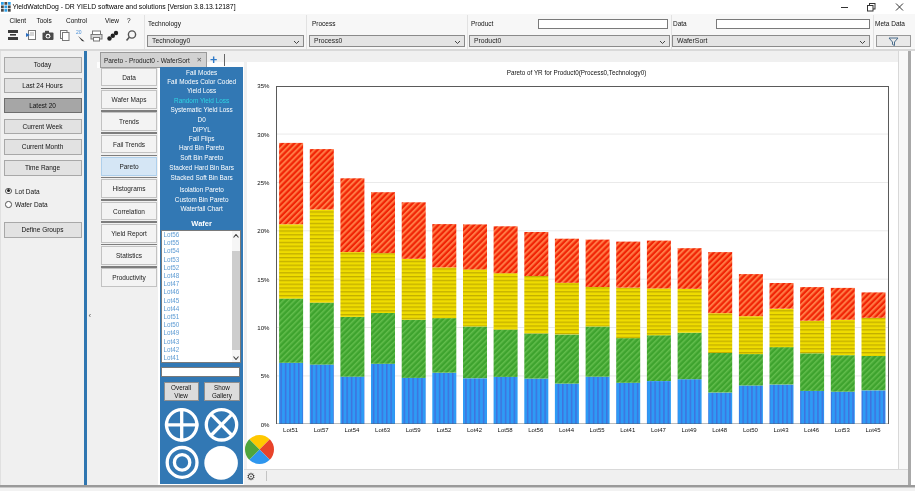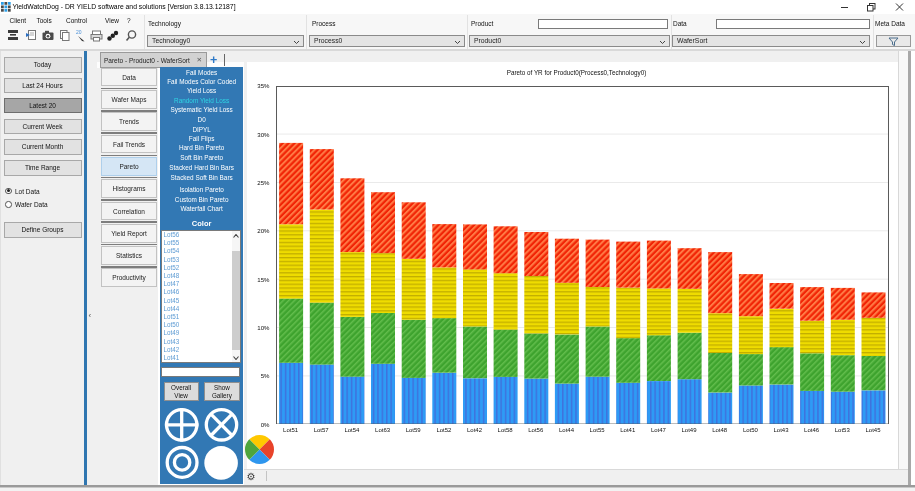--- a/index.html
+++ b/index.html
@@ -138,21 +138,21 @@
 <div class="abs" style="left:159.8px;top:116.0px;width:83.7px;font-size:6.4px;color:#ffffff;text-align:center;white-space:nowrap;">D0</div>
 <div class="abs" style="left:159.8px;top:125.49999999999999px;width:83.7px;font-size:6.4px;color:#ffffff;text-align:center;white-space:nowrap;">DIPYL</div>
 <div class="abs" style="left:159.8px;top:134.9px;width:83.7px;font-size:6.4px;color:#ffffff;text-align:center;white-space:nowrap;">Fail Flips</div>
 <div class="abs" style="left:159.8px;top:144.0px;width:83.7px;font-size:6.4px;color:#ffffff;text-align:center;white-space:nowrap;">Hard Bin Pareto</div>
 <div class="abs" style="left:159.8px;top:153.60000000000002px;width:83.7px;font-size:6.4px;color:#ffffff;text-align:center;white-space:nowrap;">Soft Bin Pareto</div>
 <div class="abs" style="left:159.8px;top:163.70000000000002px;width:83.7px;font-size:6.4px;color:#ffffff;text-align:center;white-space:nowrap;">Stacked Hard Bin Bars</div>
 <div class="abs" style="left:159.8px;top:174.10000000000002px;width:83.7px;font-size:6.4px;color:#ffffff;text-align:center;white-space:nowrap;">Stacked Soft Bin Bars</div>
 <div class="abs" style="left:159.8px;top:185.8px;width:83.7px;font-size:6.4px;color:#ffffff;text-align:center;white-space:nowrap;">Isolation Pareto</div>
 <div class="abs" style="left:159.8px;top:195.60000000000002px;width:83.7px;font-size:6.4px;color:#ffffff;text-align:center;white-space:nowrap;">Custom Bin Pareto</div>
 <div class="abs" style="left:159.8px;top:205.20000000000002px;width:83.7px;font-size:6.4px;color:#ffffff;text-align:center;white-space:nowrap;">Waterfall Chart</div>
-<div class="abs" style="left:159.8px;top:218.7px;width:83.7px;font-size:7.5px;color:#fff;font-weight:bold;text-align:center;">Color</div>
+<div class="abs" style="left:159.8px;top:218.7px;width:83.7px;font-size:7.5px;color:#fff;font-weight:bold;text-align:center;">Wafer</div>
 <div class="abs" style="left:161px;top:229.8px;width:79.7px;height:133.5px;background:#fff;border:1px solid #7a7a7a;"></div>
 <div class="abs" style="left:163.5px;top:230.89999999999998px;font-size:6.3px;color:#5d9bd3;">Lot56</div>
 <div class="abs" style="left:163.5px;top:239.09999999999997px;font-size:6.3px;color:#5d9bd3;">Lot55</div>
 <div class="abs" style="left:163.5px;top:247.29999999999998px;font-size:6.3px;color:#5d9bd3;">Lot54</div>
 <div class="abs" style="left:163.5px;top:255.5px;font-size:6.3px;color:#5d9bd3;">Lot53</div>
 <div class="abs" style="left:163.5px;top:263.7px;font-size:6.3px;color:#5d9bd3;">Lot52</div>
 <div class="abs" style="left:163.5px;top:271.9px;font-size:6.3px;color:#5d9bd3;">Lot48</div>
 <div class="abs" style="left:163.5px;top:280.09999999999997px;font-size:6.3px;color:#5d9bd3;">Lot47</div>
 <div class="abs" style="left:163.5px;top:288.29999999999995px;font-size:6.3px;color:#5d9bd3;">Lot46</div>
 <div class="abs" style="left:163.5px;top:296.49999999999994px;font-size:6.3px;color:#5d9bd3;">Lot45</div>

